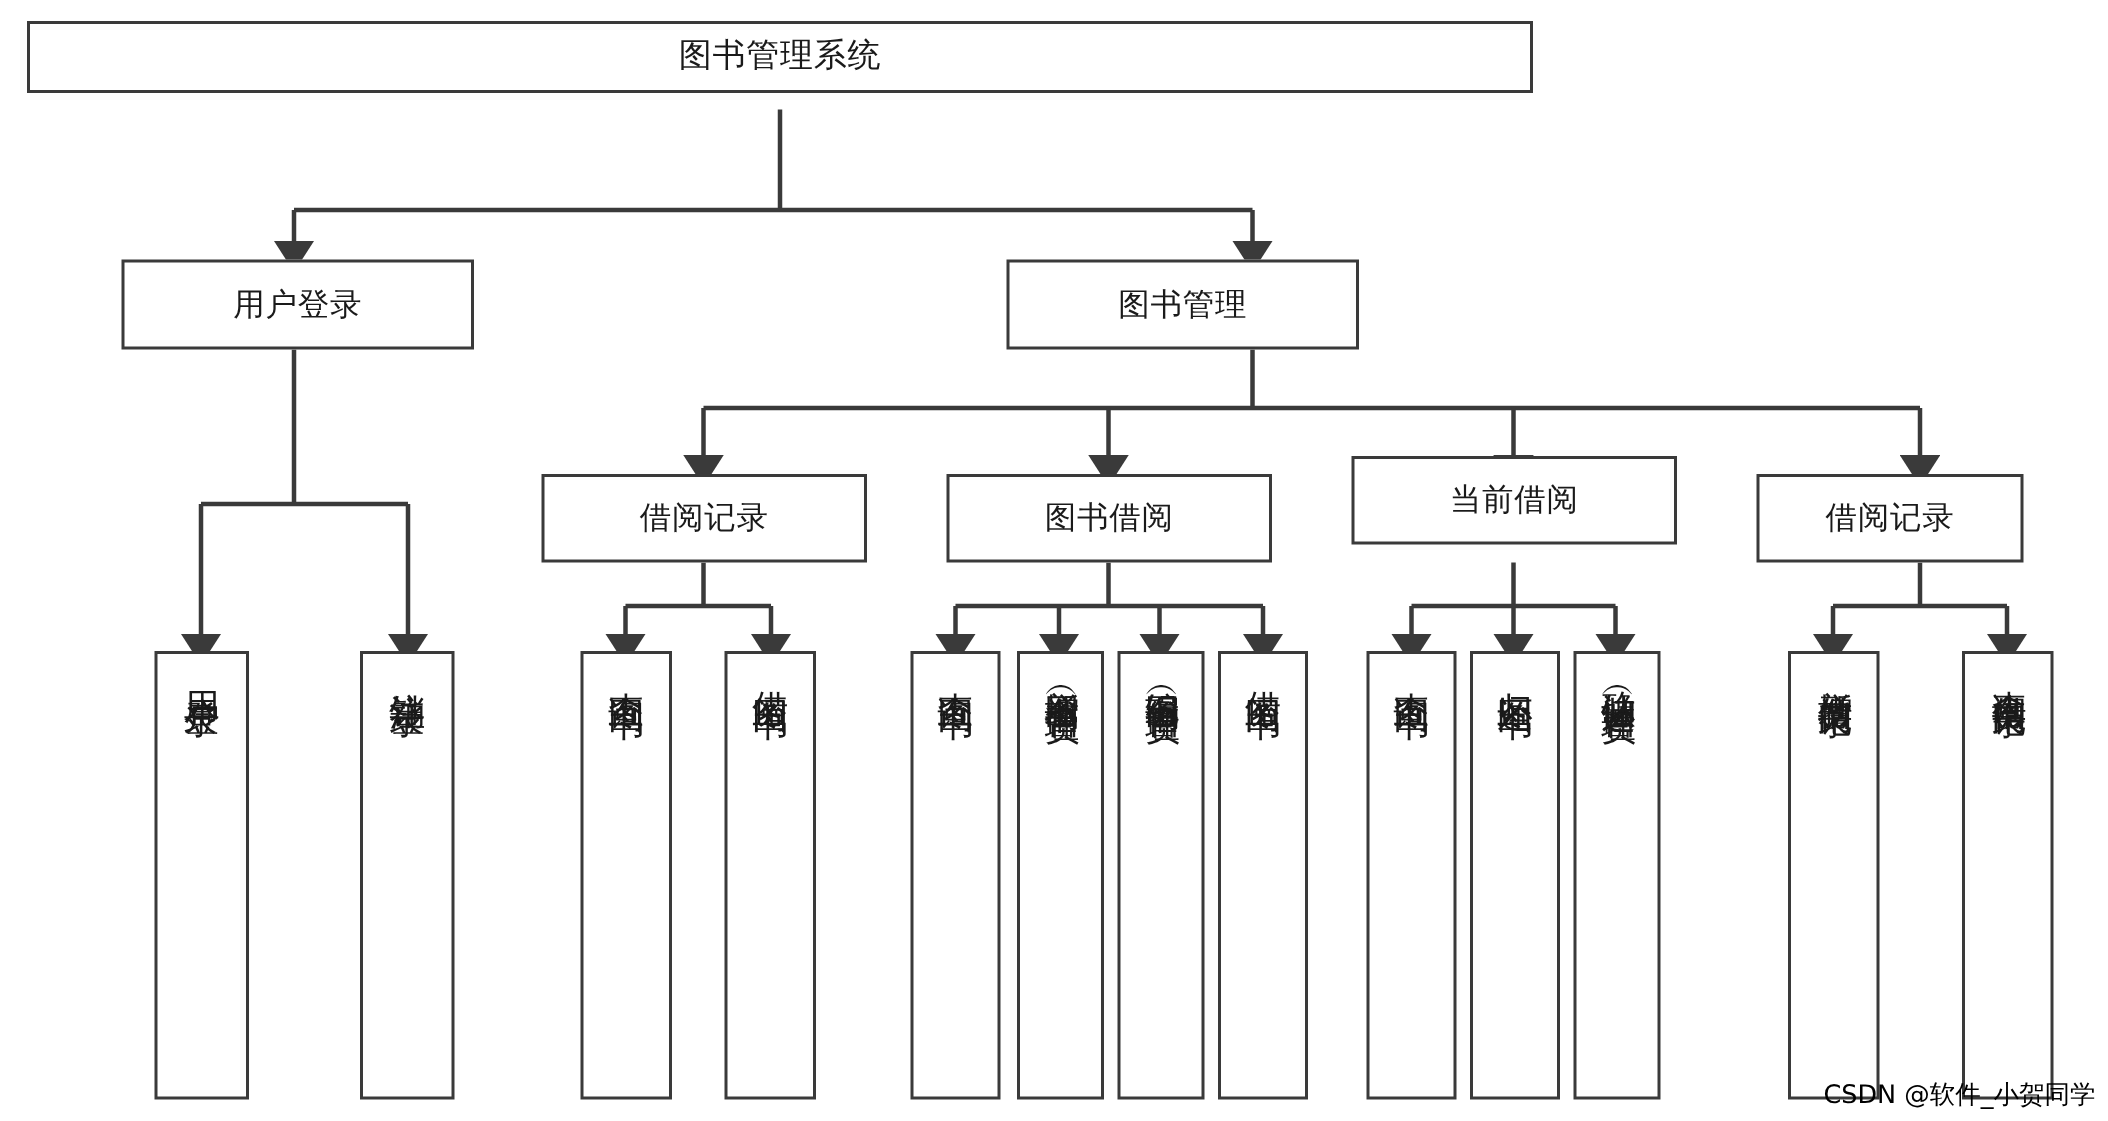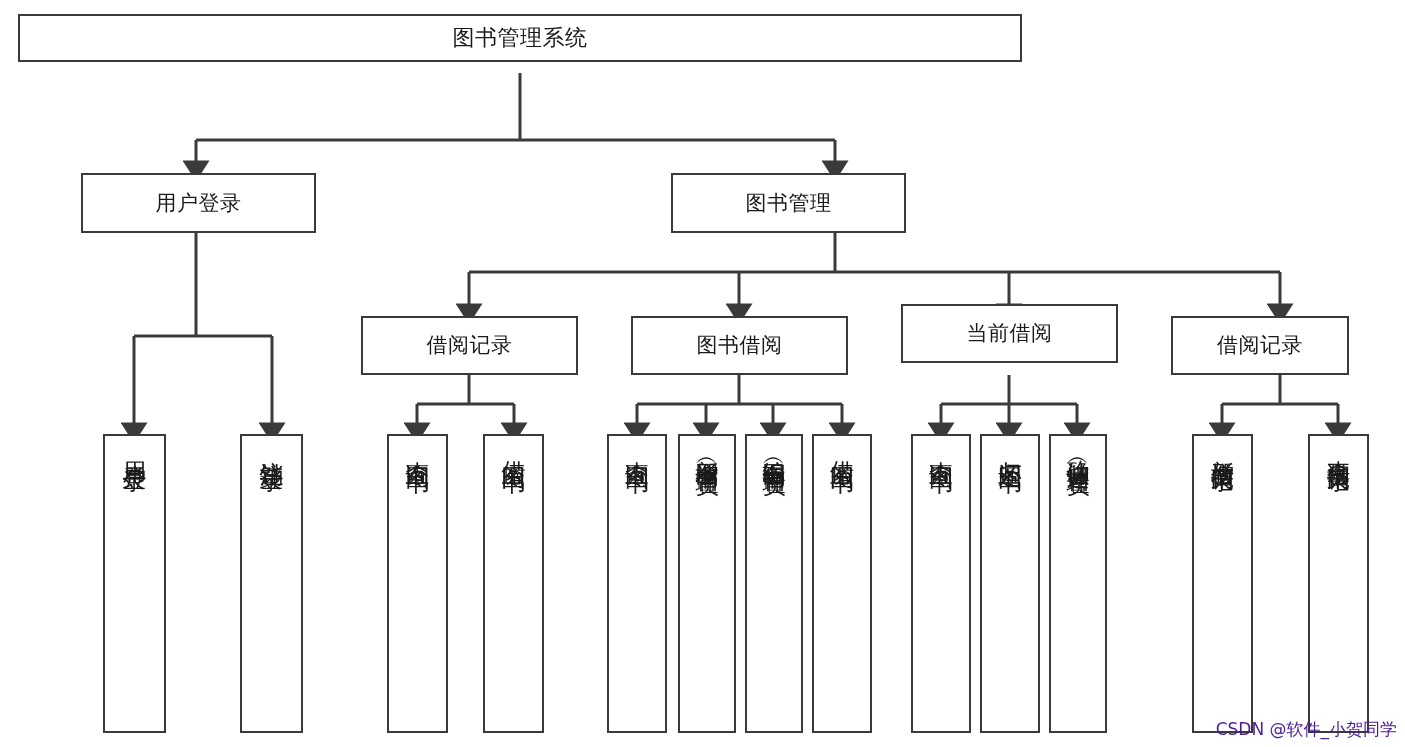--- a/index.html
+++ b/index.html
@@ -67,21 +67,21 @@
   }
   .node.vert.tall-text .node-label {
     font-size: 23px;
     letter-spacing: 2px;
   }
   #watermark {
     position: absolute;
     right: 8px;
     bottom: 6px;
     font-size: 17px;
-    color: #4c1d95;
+    color: #000000;
     z-index: 5;
     white-space: nowrap;
     font-family: "DejaVu Sans", "Liberation Sans", sans-serif;
   }
 </style>
 </head>
 <body>
 
 <div id="diagram-root">
 

